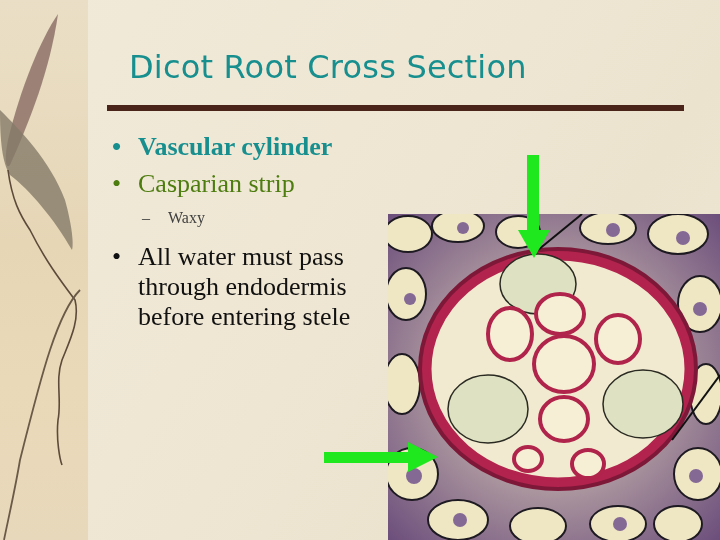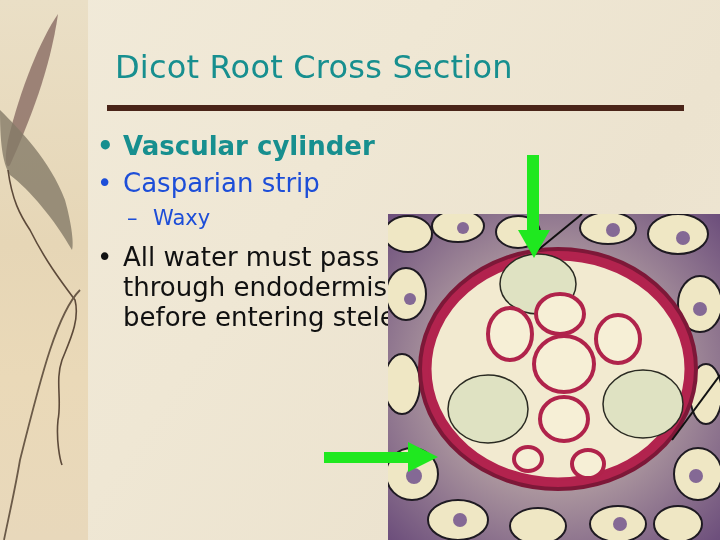--- a/index.html
+++ b/index.html
@@ -7,40 +7,40 @@
   body {
     position:relative;
     background: linear-gradient(125deg, #f1ead9 0%, #efe7d4 40%, #ece3cf 70%, #efe6d3 100%);
     font-family: "DejaVu Sans", sans-serif;
   }
   .left-strip {
     position:absolute; left:0; top:0; width:88px; height:540px;
     background: linear-gradient(180deg, #eadfc6 0%, #e6d6b6 45%, #ead9b8 70%, #e8d8bb 100%);
   }
   .slide-title {
-    position:absolute; left:115px; top:48px;
+    position:absolute; left:129px; top:48px;
     font-size:32px; color:#178f8f; font-weight:normal;
     letter-spacing:0.2px;
   }
   .title-rule {
     position:absolute; left:107px; top:105px; width:577px; height:6px;
     background:#4a2418;
   }
-  .bullets { position:absolute; left:97px; top:128px; width:300px; }
+  .bullets { position:absolute; left:112px; top:128px; width:300px;font-family:Liberation Serif, serif; }
   .b1, .b2, .b3 {
     position:relative; padding-left:26px; font-size:26px; line-height:37px;
   }
   .b1::before, .b2::before, .b3::before, .b4::before {
     content:"\2022"; position:absolute; left:0; top:0;
   }
   .b1 { color:#178f8f; font-weight:bold; }
   .b2 { color:#f39a1e; font-weight:bold; }
-  .b3 { color:#1d4ed8; }
+  .b3 { color:#4d7c0f; }
   .sub {
-    position:relative; padding-left:56px; font-size:21px; line-height:32px; color:#1d4ed8;
+    position:relative; padding-left:56px; font-size:16px; line-height:32px; color:#404040;
   }
   .sub::before { content:"\2013"; position:absolute; left:30px; top:0; }
   .b4 {
     position:relative; padding-left:26px; margin-top:8px;
     font-size:26px; line-height:30px; color:#111;
   }
   .photo {
     position:absolute; left:388px; top:214px; width:332px; height:326px; overflow:hidden;
     background:#5b3d6b;
   }

